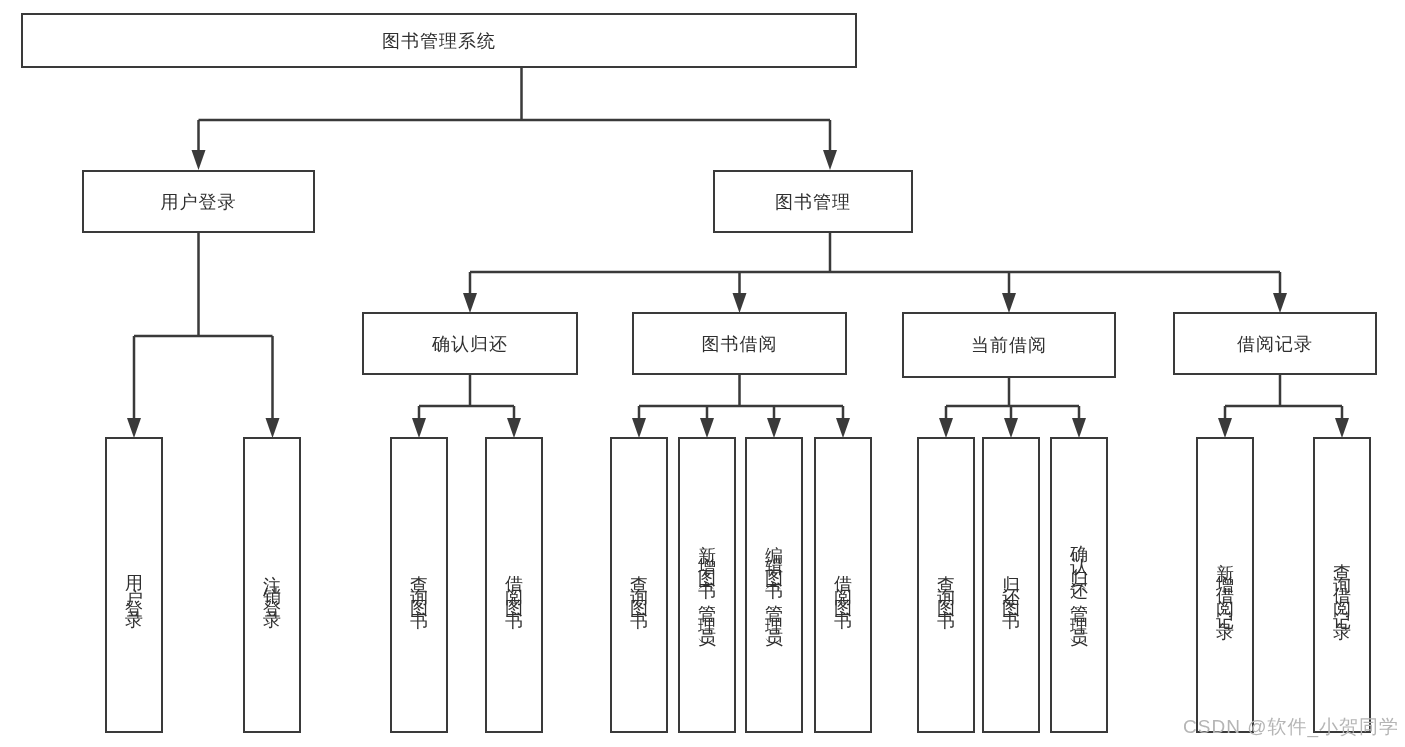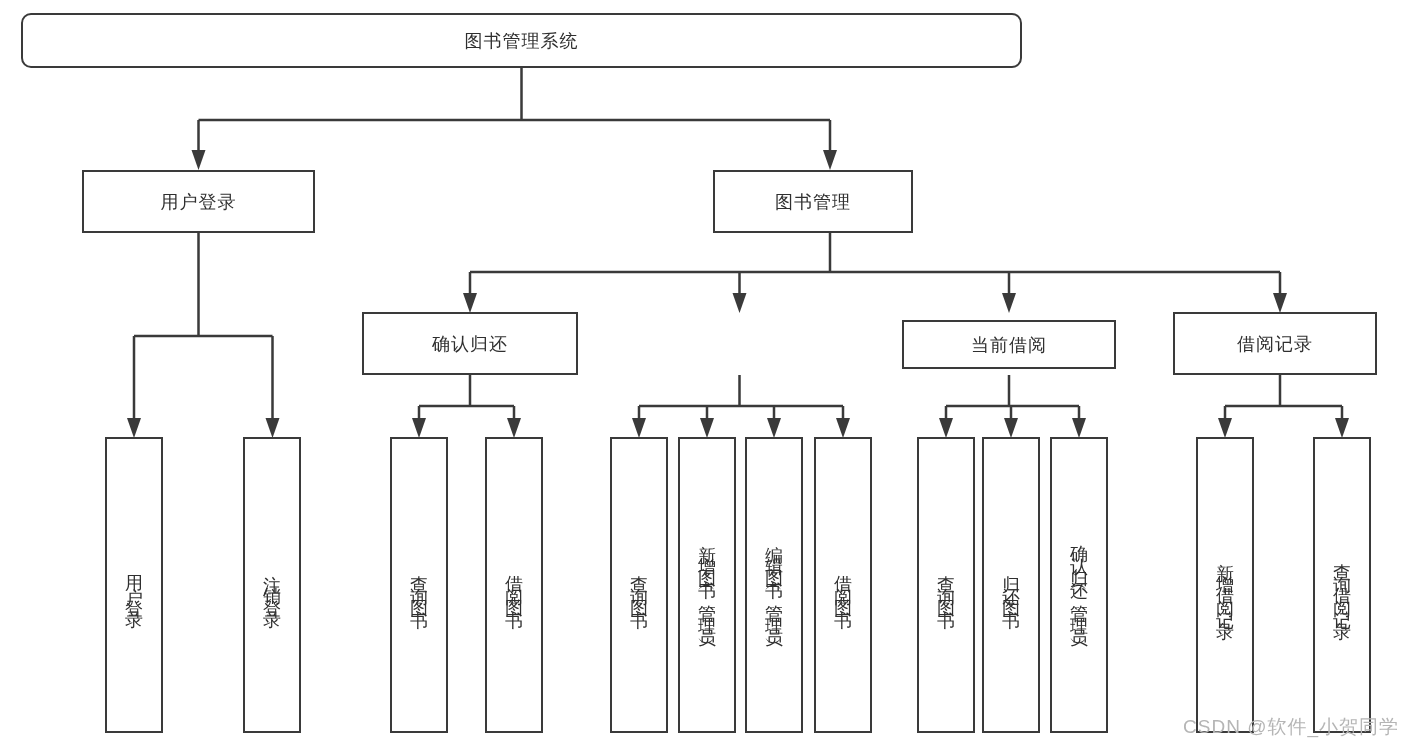--- a/index.html
+++ b/index.html
@@ -80,27 +80,28 @@
       <polygon points="767,418 781,418 774,438"></polygon>
       <polygon points="836,418 850,418 843,438"></polygon>
       <polygon points="939,418 953,418 946,438"></polygon>
       <polygon points="1004,418 1018,418 1011,438"></polygon>
       <polygon points="1072,418 1086,418 1079,438"></polygon>
       <polygon points="1218,418 1232,418 1225,438"></polygon>
       <polygon points="1335,418 1349,418 1342,438"></polygon>
     </g>
   </svg>
 
-  <div class="box h-box" style="left:21px; top:13px; width:1001px; height:55px;border-radius:10px;">图书管理系统</div>
+  <div class="box h-box" style="left:21px; top:13px; width:836px; height:55px;">图书管理系统</div>
 
   <div class="box h-box" style="left:82px; top:170px; width:233px; height:63px;">用户登录</div>
   <div class="box h-box" style="left:713px; top:170px; width:200px; height:63px;">图书管理</div>
 
   <div class="box h-box" style="left:362px; top:312px; width:216px; height:63px;">确认归还</div>
-  <div class="box h-box" style="left:902px; top:320px; width:214px; height:49px;">当前借阅</div>
+  <div class="box h-box" style="left:632px; top:312px; width:215px; height:63px;">图书借阅</div>
+  <div class="box h-box" style="left:902px; top:312px; width:214px; height:66px;">当前借阅</div>
   <div class="box h-box" style="left:1173px; top:312px; width:204px; height:63px;">借阅记录</div>
 
   <div class="box v-box" style="left:105px;">
     <span>用户登录</span>
   </div>
   <div class="box v-box" style="left:243px;">
     <span>注销登录</span>
   </div>
 
   <div class="box v-box" style="left:390px;">

